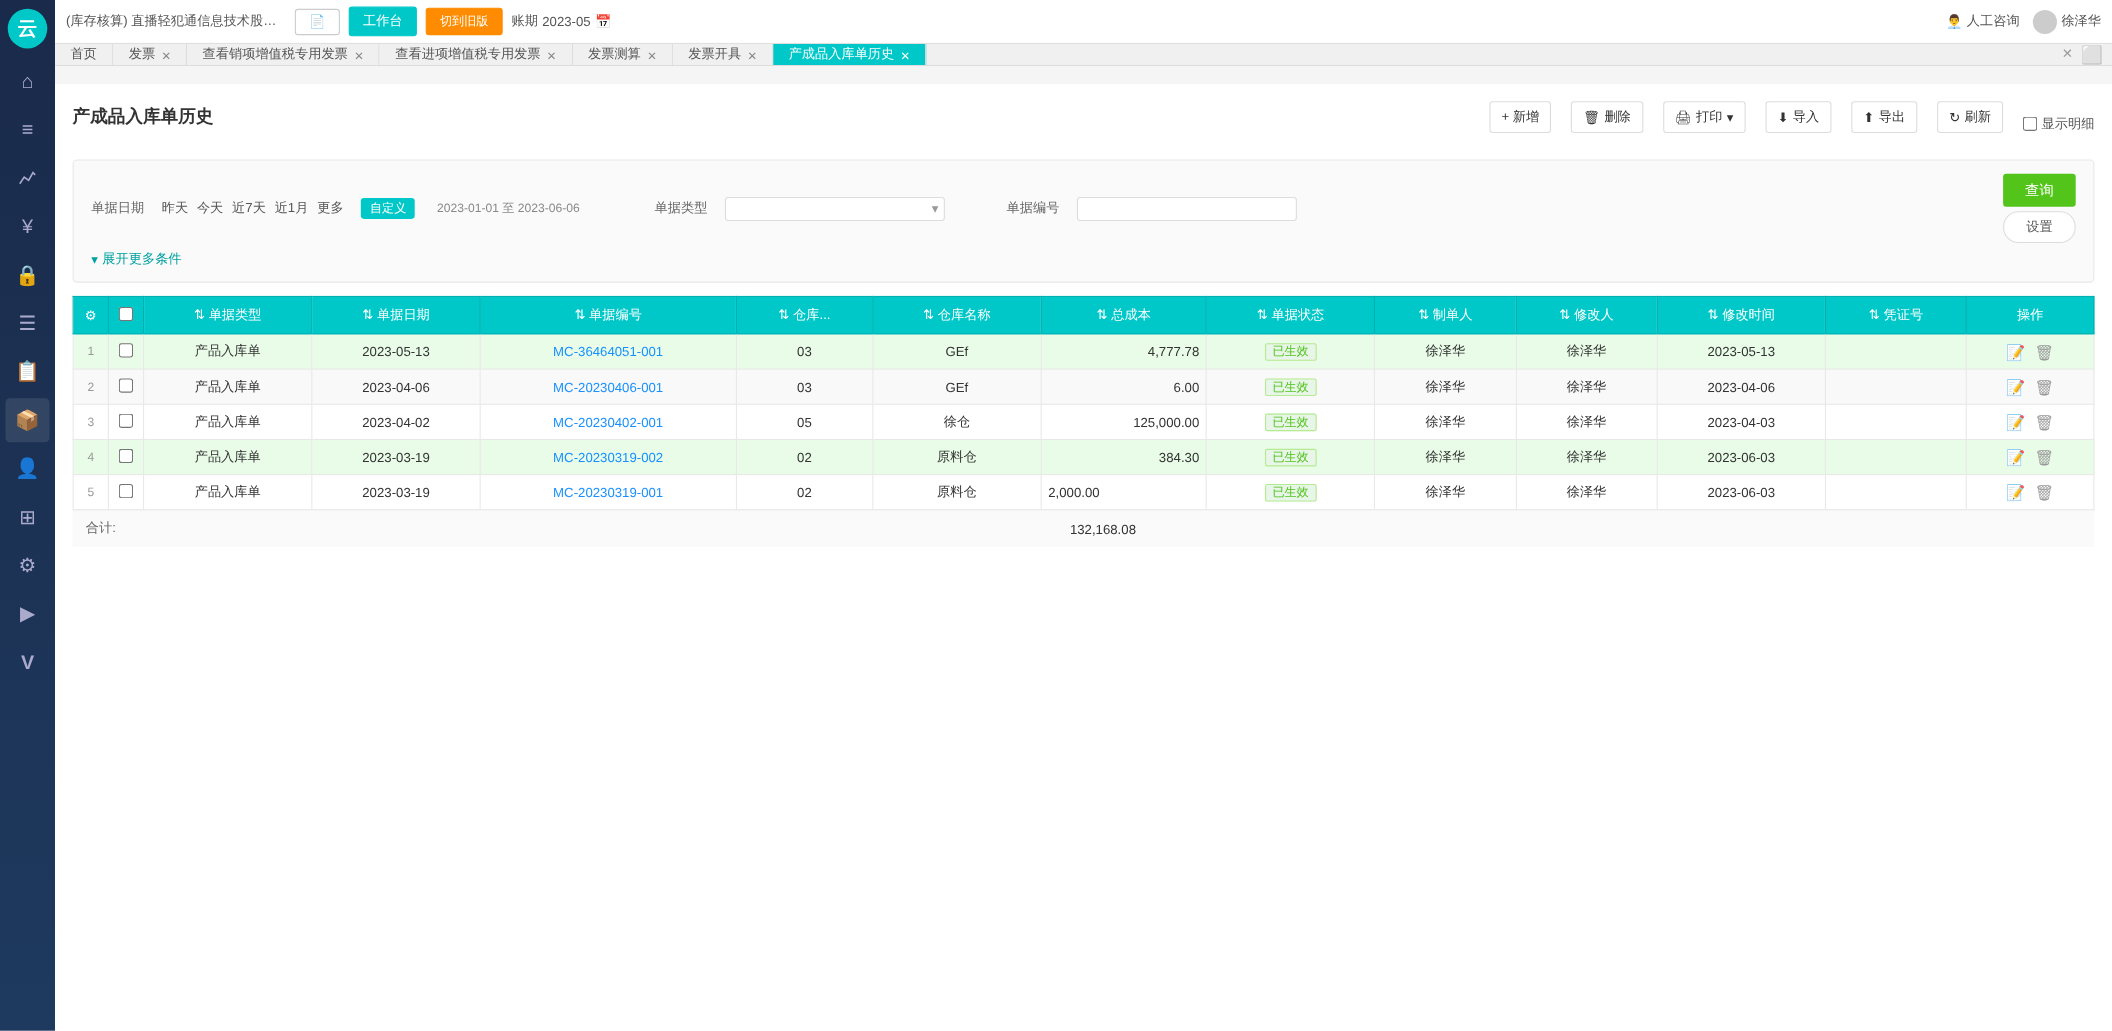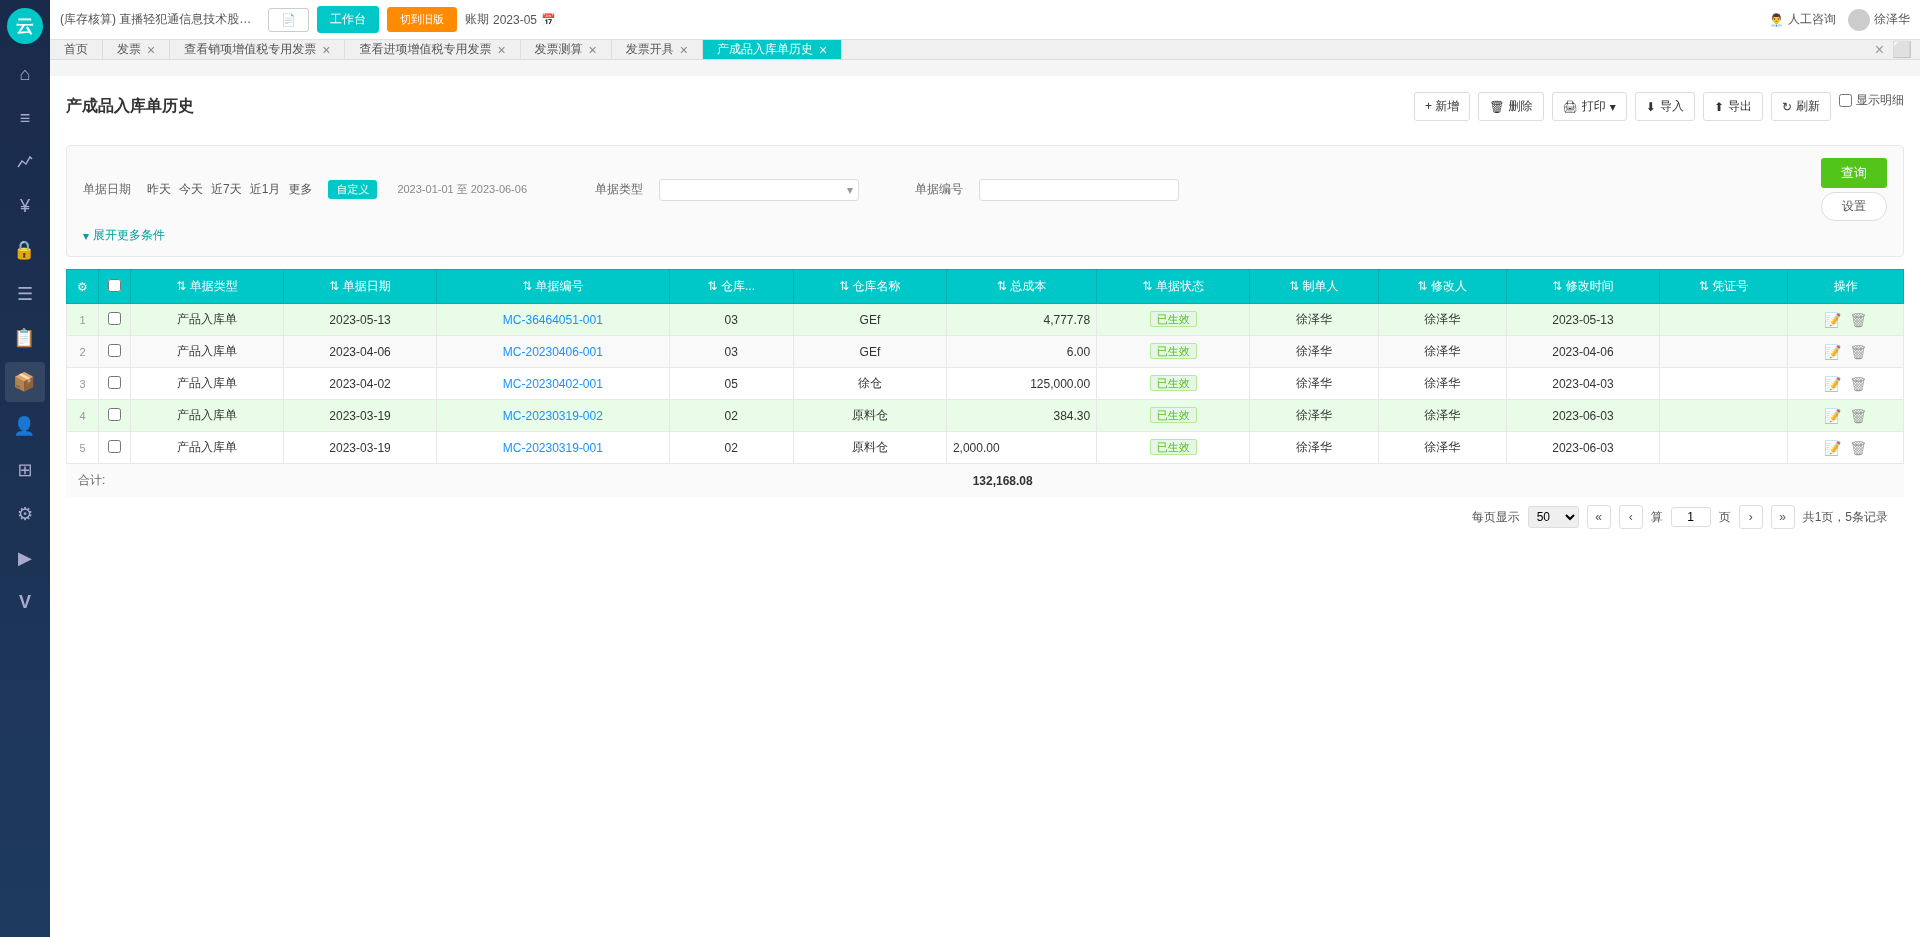--- a/index.html
+++ b/index.html
@@ -166,22 +166,22 @@
     .page-title {
       font-size: 16px;
       font-weight: bold;
       color: #333;
       margin-bottom: 12px;
     }
 
     
     .toolbar {
       display: flex;
-      align-items: flex-start;
-      gap: 8px;
+      align-items: flex-end;
+      gap: 18px;
       margin-bottom: 12px;
       flex-wrap: wrap;
     }
     .toolbar-btn {
       display: flex;
       align-items: center;
       gap: 4px;
       padding: 5px 10px;
       border: 1px solid #ddd;
       background: #fff;
@@ -371,21 +371,21 @@
     
     .table-footer {
       border-top: 1px solid #e8e8e8;
       padding: 8px 12px;
       display: flex;
       align-items: center;
       background: #fafafa;
       margin-top: -1px;
     }
     .total-label { color: #666; font-size: 12px; }
-    .total-value { font-size: 12px; color: #333; font-weight: bold; margin-left: 8px; }
+    .total-value { font-size: 12px; color: #333; font-weight: normal; margin-left: 8px; }
 
     
     .pagination-bar {
       display: flex;
       align-items: center;
       justify-content: flex-end;
       padding: 8px 16px;
       gap: 8px;
       font-size: 12px;
       color: #555;
@@ -727,29 +727,14 @@
       </tbody>
   </table>
 
   <div class="table-footer">
     <span class="total-label">合计:</span>
     <span style="flex:1;"></span>
     <span class="total-value">132,168.08</span>
     <span style="flex:1;"></span>
   </div>
 
-  <div class="pagination-bar">
-    <span>每页显示</span>
-    <select class="page-size-select">
-      <option value="50">50</option>
-      <option value="100">100</option>
-    </select>
-    <div class="page-btn">«</div>
-    <div class="page-btn">‹</div>
-    <span>算</span>
-    <input class="page-input" type="text" value="1" style="">
-    <span>页</span>
-    <div class="page-btn">›</div>
-    <div class="page-btn">»</div>
-    <span>共1页，5条记录</span>
-  </div>
 
 </div>
 
 </body></html>

